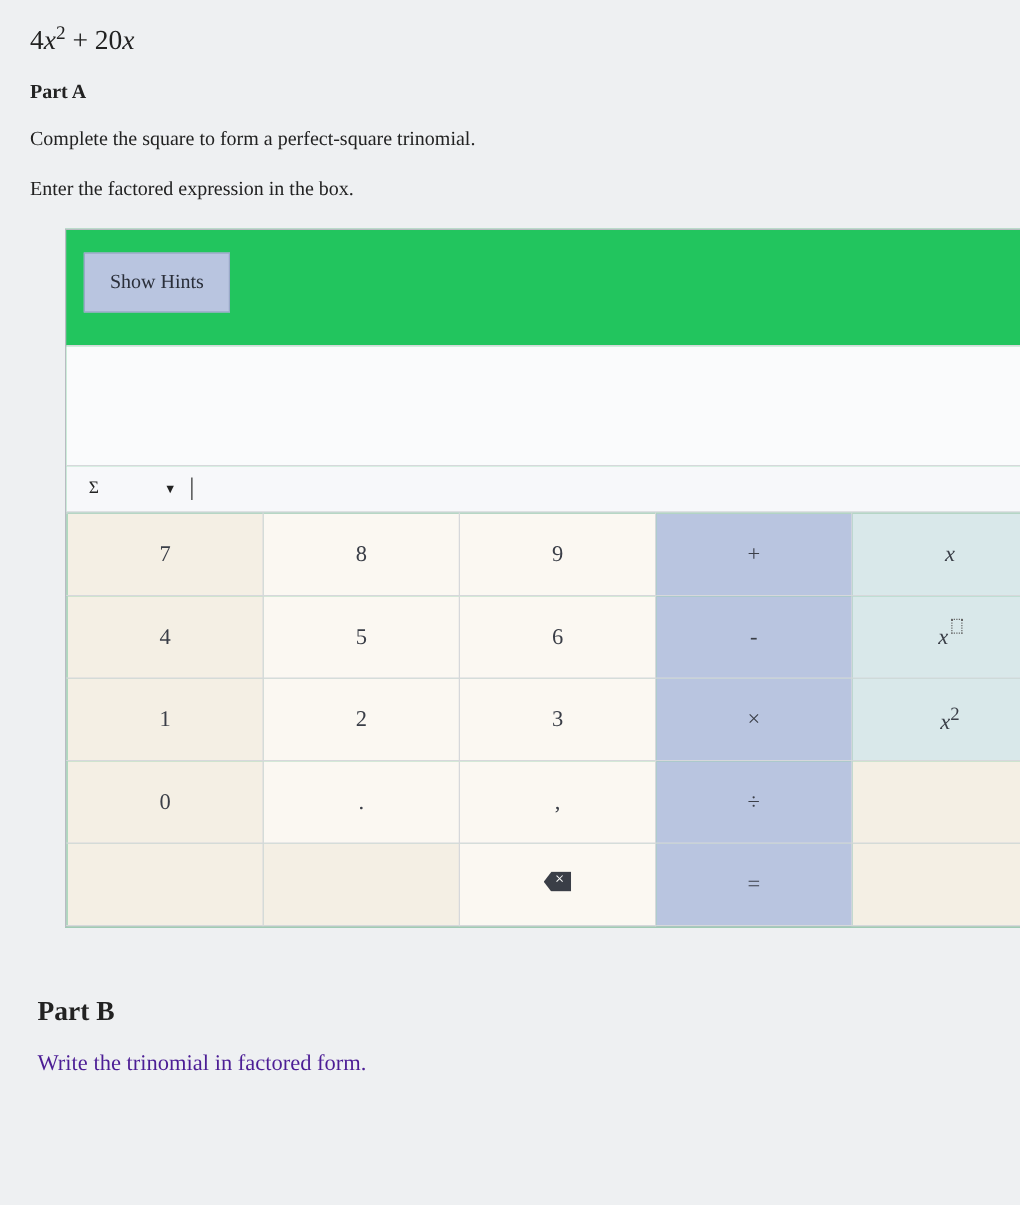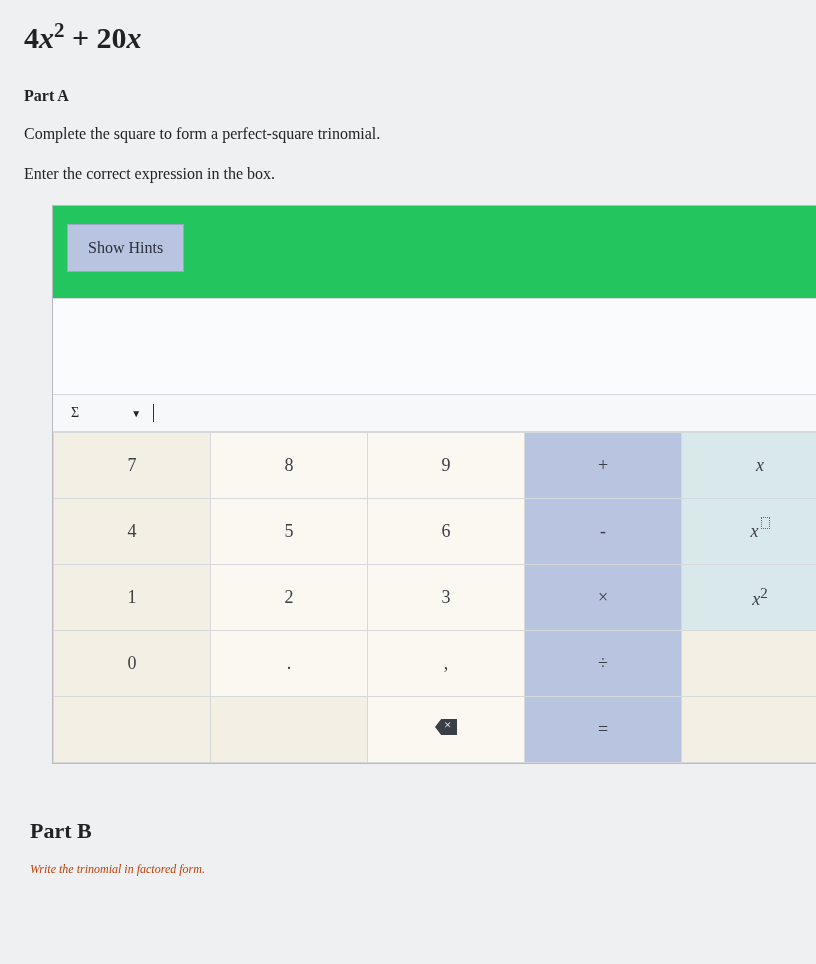--- a/index.html
+++ b/index.html
@@ -6,23 +6,23 @@
   body {
     font-family: "Times New Roman", Georgia, serif;
     background: #eef0f2;
     color: #222;
     width: 816px;
     height: 964px;
     padding: 18px 24px 0 24px;
     overflow: hidden;
   }
   .expression {
-    font-size: 30px;
-    font-weight: bold;
-    margin-bottom: 32px;
+    font-size: 22px;
+    font-weight: normal;
+    margin-bottom: 20px;
   }
   .expression sup { font-size: 0.7em; }
   .part-label {
     font-weight: bold;
     font-size: 16px;
     margin-bottom: 20px;
   }
   .instruction {
     font-size: 16px;
     margin-bottom: 22px;
@@ -121,35 +121,34 @@
   }
   .part-b-zone {
     padding: 54px 0 0 6px;
   }
   .part-b-label {
     font-weight: bold;
     font-size: 22px;
     margin-bottom: 18px;
   }
   .part-b-text {
-    font-size: 12px;
-    color: #c2410c;
-    font-style: italic;
+    font-size: 18px;
+    color: #4c1d95;
   }
 </style>
 </head>
 <body>
 
 <div class="expression">
   4<i>x</i><sup>2</sup> + 20<i>x</i>
 </div>
 
 <div class="part-label">Part A</div>
 <div class="instruction">Complete the square to form a perfect-square trinomial.</div>
-<div class="instruction">Enter the correct expression in the box.</div>
+<div class="instruction">Enter the factored expression in the box.</div>
 
 <div class="outer-box">
 
   <div class="hints-zone">
     <span class="hints-btn">Show Hints</span>
   </div>
 
   <div class="answer-zone"></div>
 
   <div class="toolbar">

